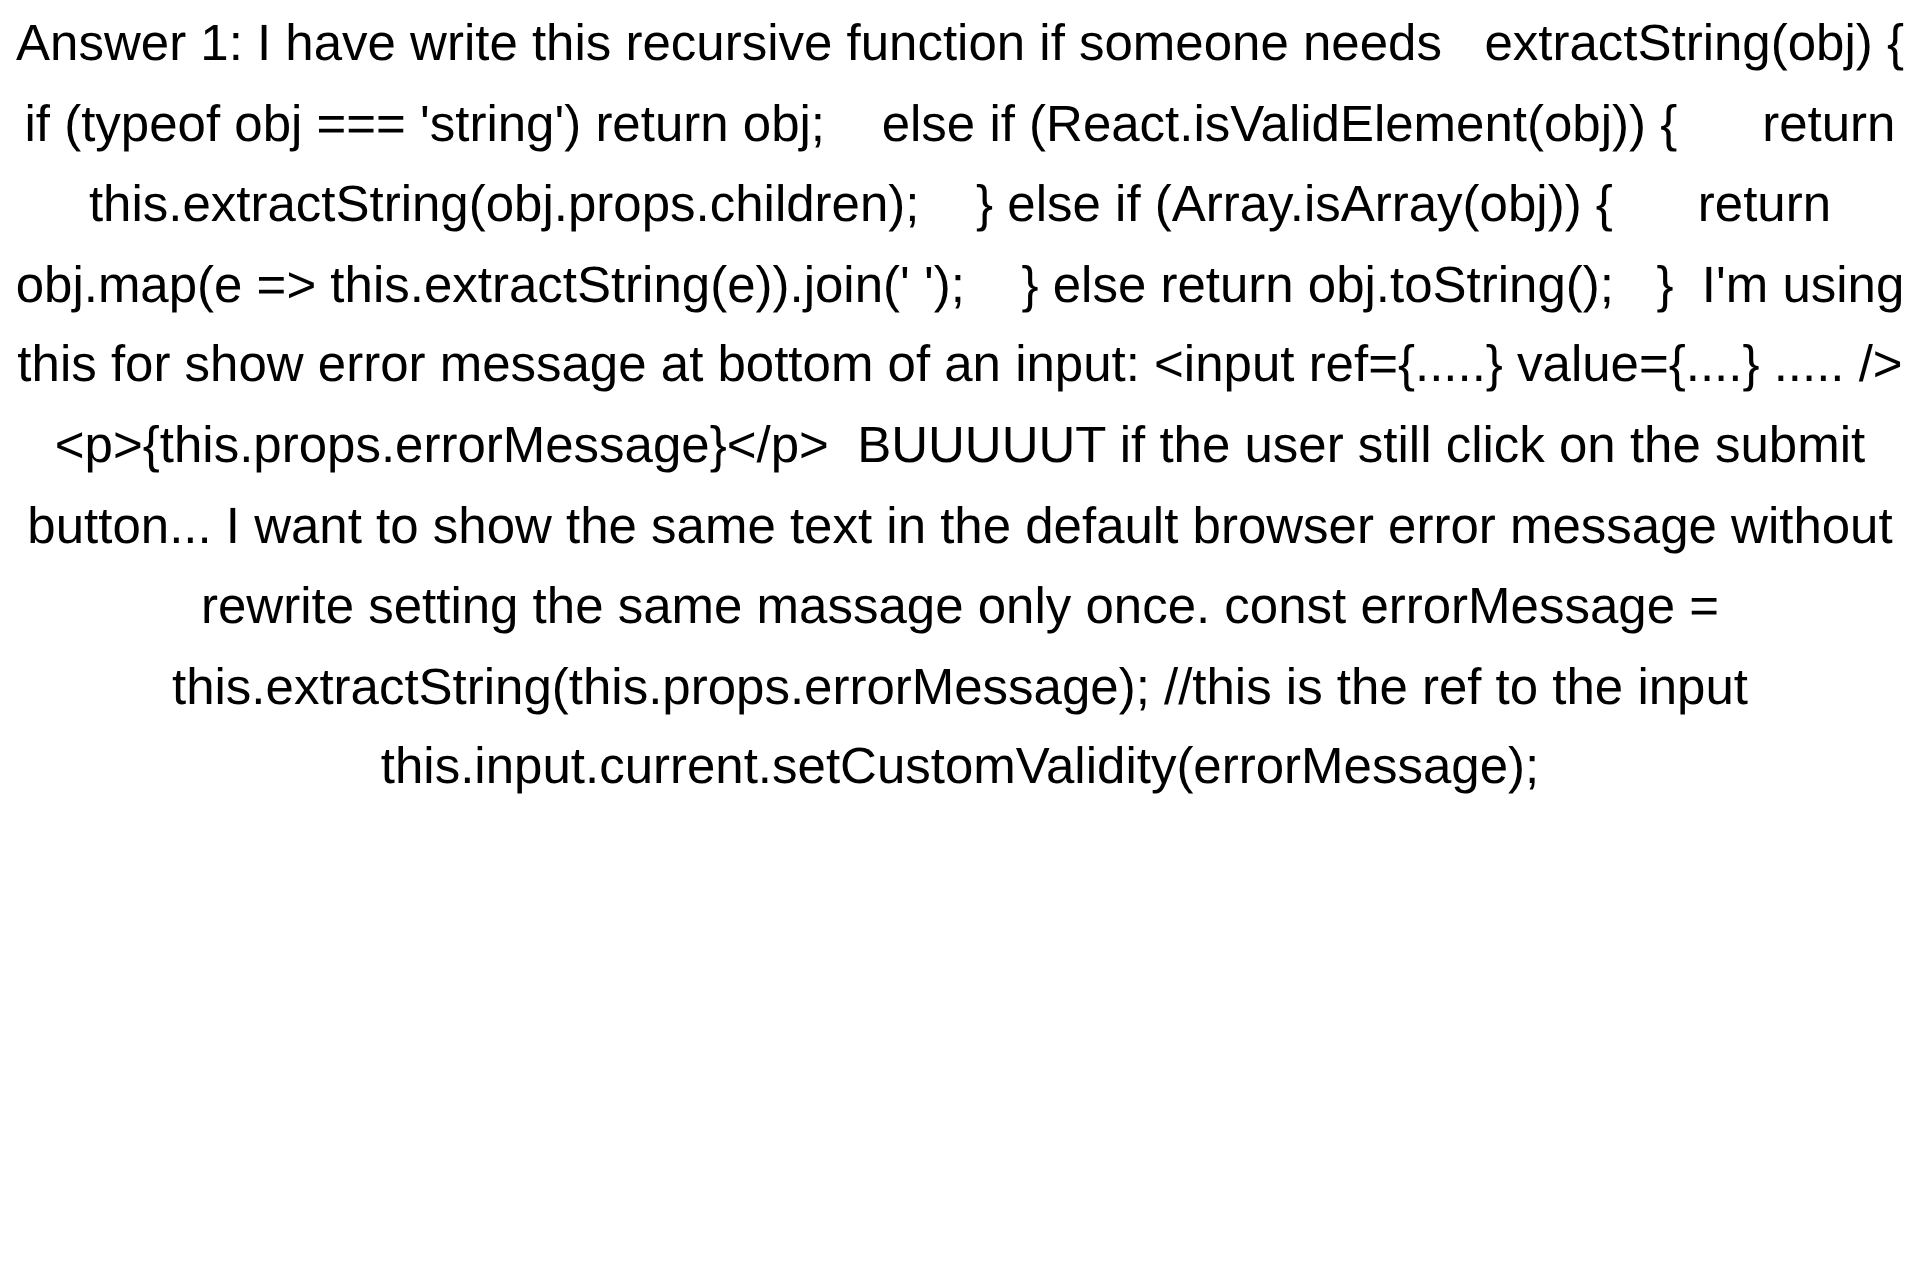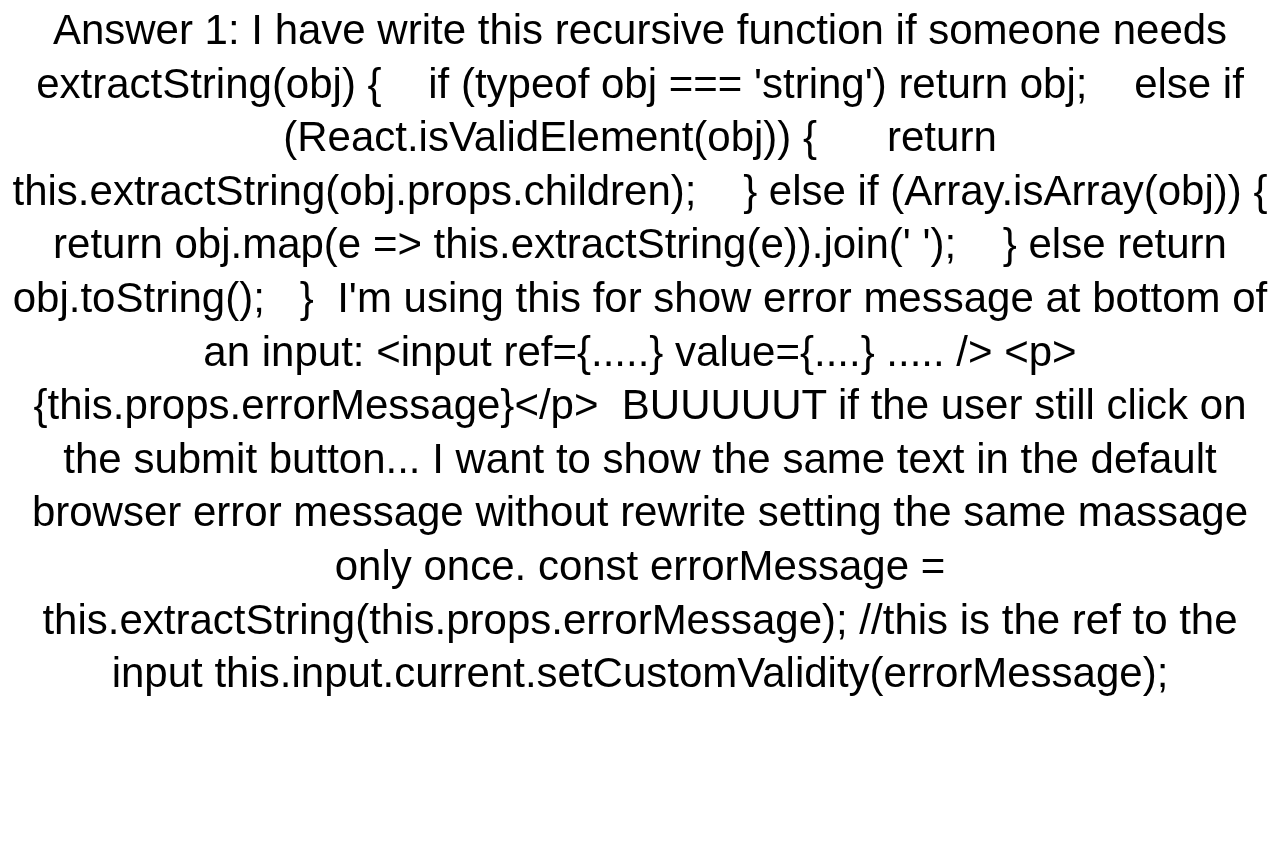--- a/index.html
+++ b/index.html
@@ -27,21 +27,21 @@
 
   #answer-text {
     display: block;
     width: 1280px;
     margin: 0;
     padding: 0;
     box-sizing: border-box;
     text-align: center;
     color: #000000;
     font-family: "Liberation Sans", sans-serif;
-    font-size: 42px;
+    font-size: 34px;
     line-height: 53.6px;
     font-weight: 400;
     letter-spacing: 0px;
     word-spacing: 0px;
     white-space: pre-wrap;
     word-wrap: break-word;
     overflow-wrap: break-word;
     hyphens: none;
     
     padding-top: 3px;

